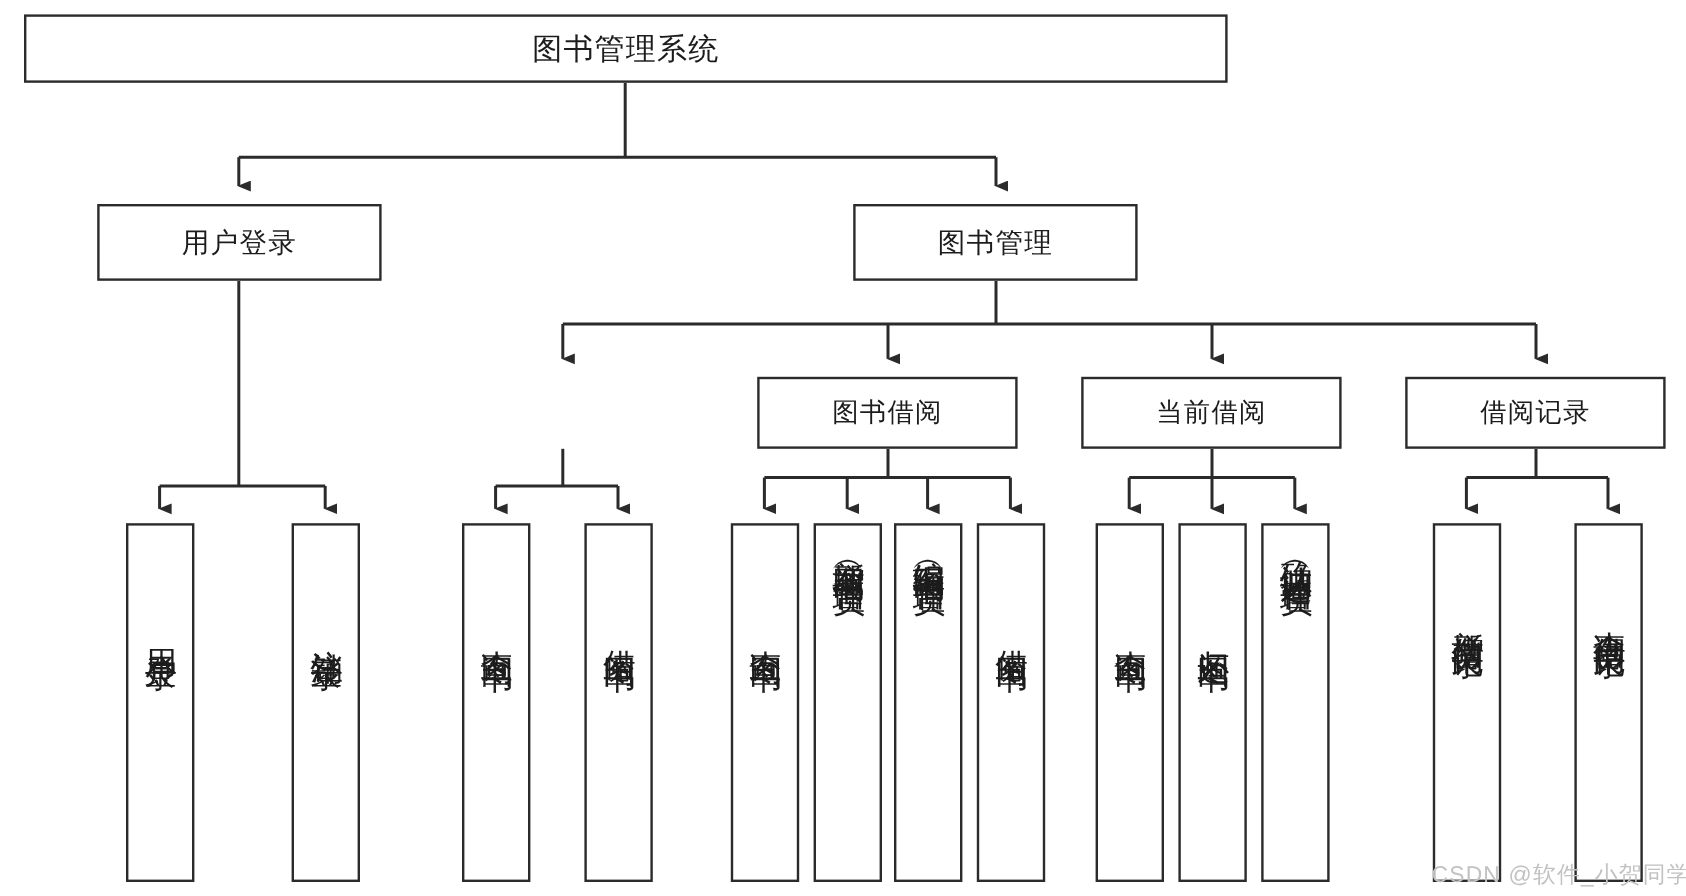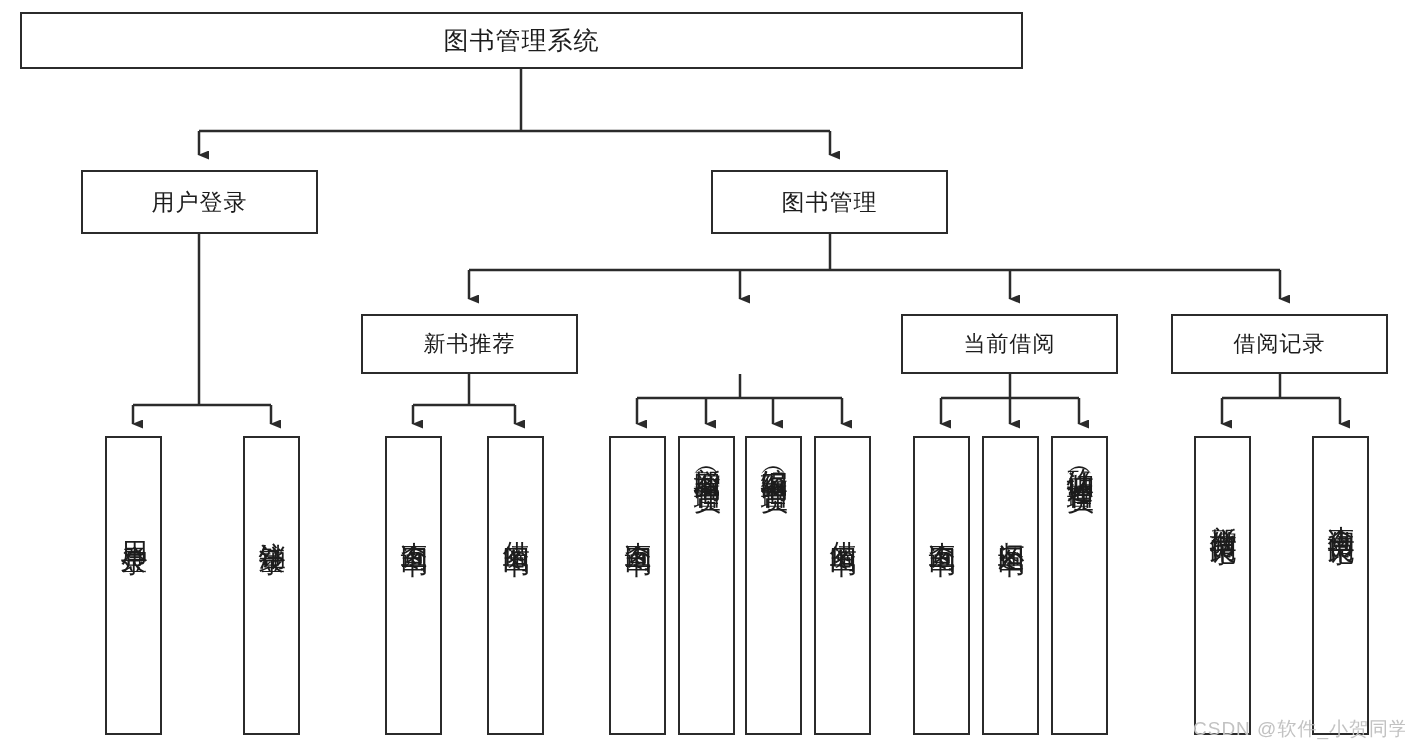--- a/index.html
+++ b/index.html
@@ -132,22 +132,22 @@
     <span>图书管理系统</span>
   </div>
 
   <div class="node l2" style="left:81px; top:170px; width:237px; height:64px;">
     <span>用户登录</span>
   </div>
   <div class="node l2" style="left:711px; top:170px; width:237px; height:64px;">
     <span>图书管理</span>
   </div>
 
-  <div class="node l3" style="left:361px; top:314px; width:217px; height:60px;">
-    <span>新书推荐</span>
+  <div class="node l3" style="left:631px; top:314px; width:217px; height:60px;">
+    <span>图书借阅</span>
   </div>
   <div class="node l3" style="left:1171px; top:314px; width:217px; height:60px;">
     <span>借阅记录</span>
   </div>
   <div class="node l3" style="left:901px; top:314px; width:217px; height:60px;">
     <span>当前借阅</span>
   </div>
 
   <div class="node leaf leaf-short" style="left:105px; top:436px; width:57px; height:299px;">
     <span class="vtext">用户登录</span>

